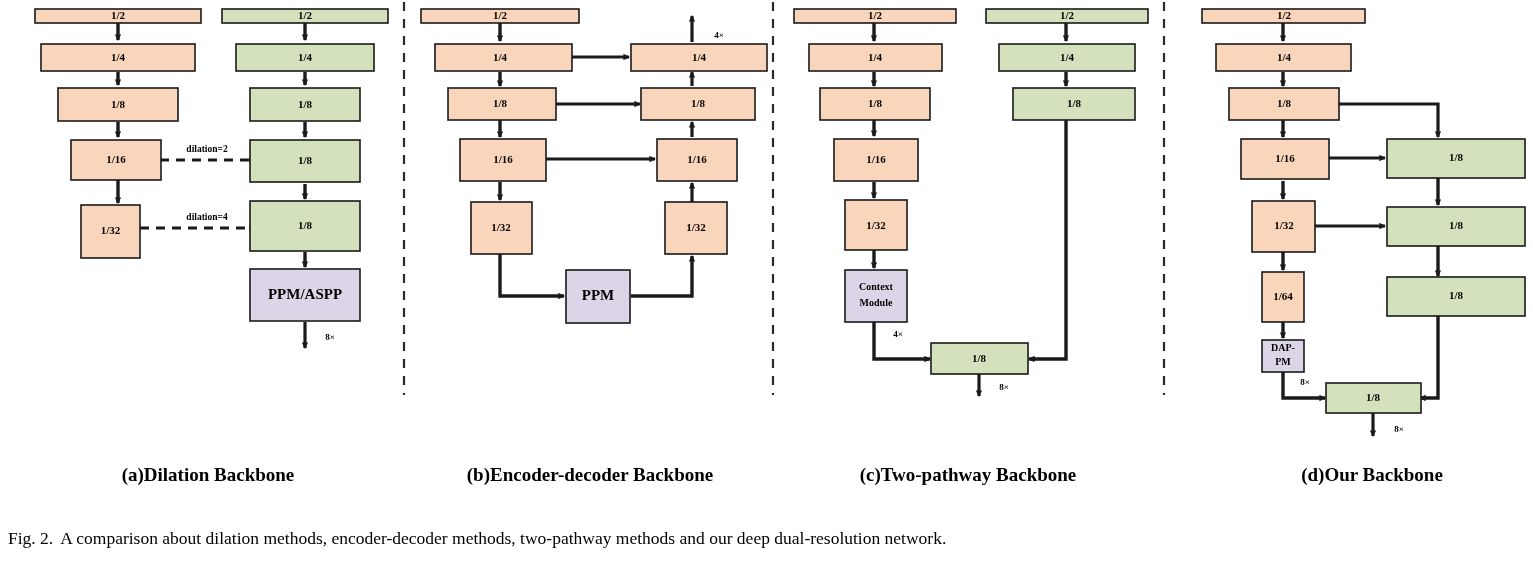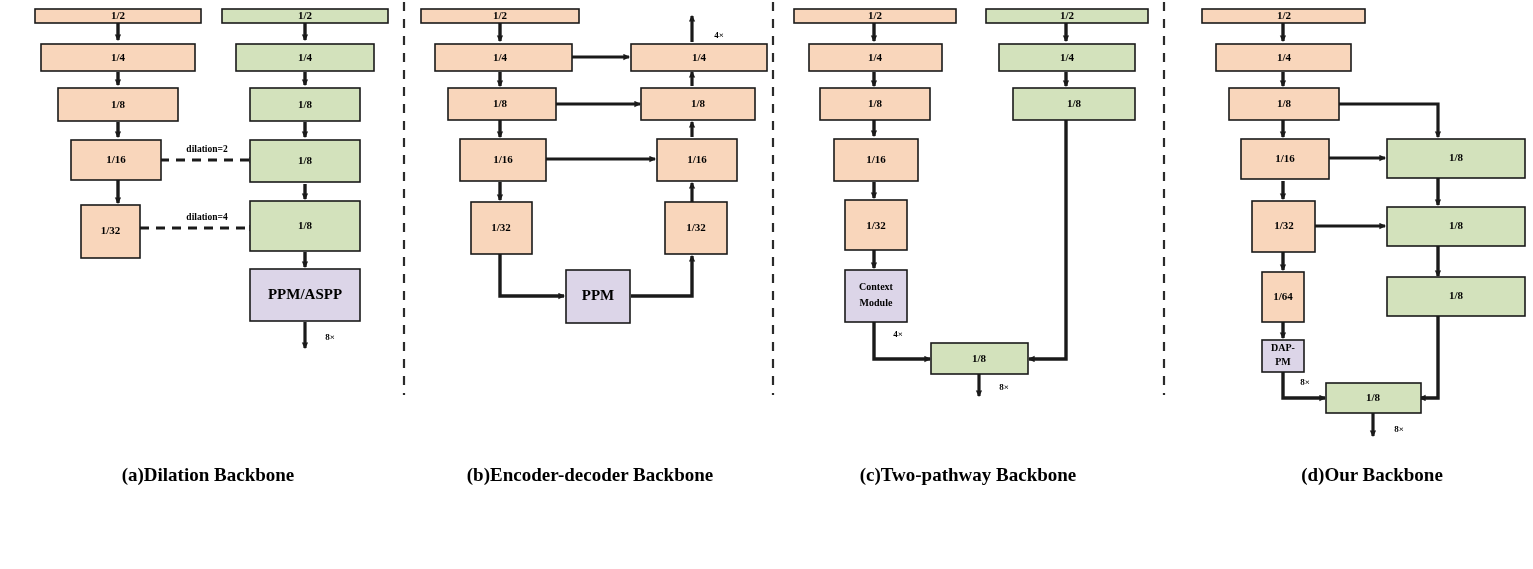--- a/index.html
+++ b/index.html
@@ -381,14 +381,17 @@
     <text class="edge-label" x="1399" y="430">8×</text>
   </g>
 
   <text class="panel-caption" x="208" y="477">(a)Dilation Backbone</text>
   <text class="panel-caption" x="590" y="477">(b)Encoder-decoder Backbone</text>
   <text class="panel-caption" x="968" y="477">(c)Two-pathway Backbone</text>
   <text class="panel-caption" x="1372" y="477">(d)Our Backbone</text>
 
 </svg>
 
-
+<div class="fig-caption">
+  <span class="figlabel">Fig. 2.</span><span>A comparison about dilation methods, encoder-decoder methods, two-pathway methods and our deep dual-resolution network.</span>
 </div>
 
+</div>
+
 </body></html>

